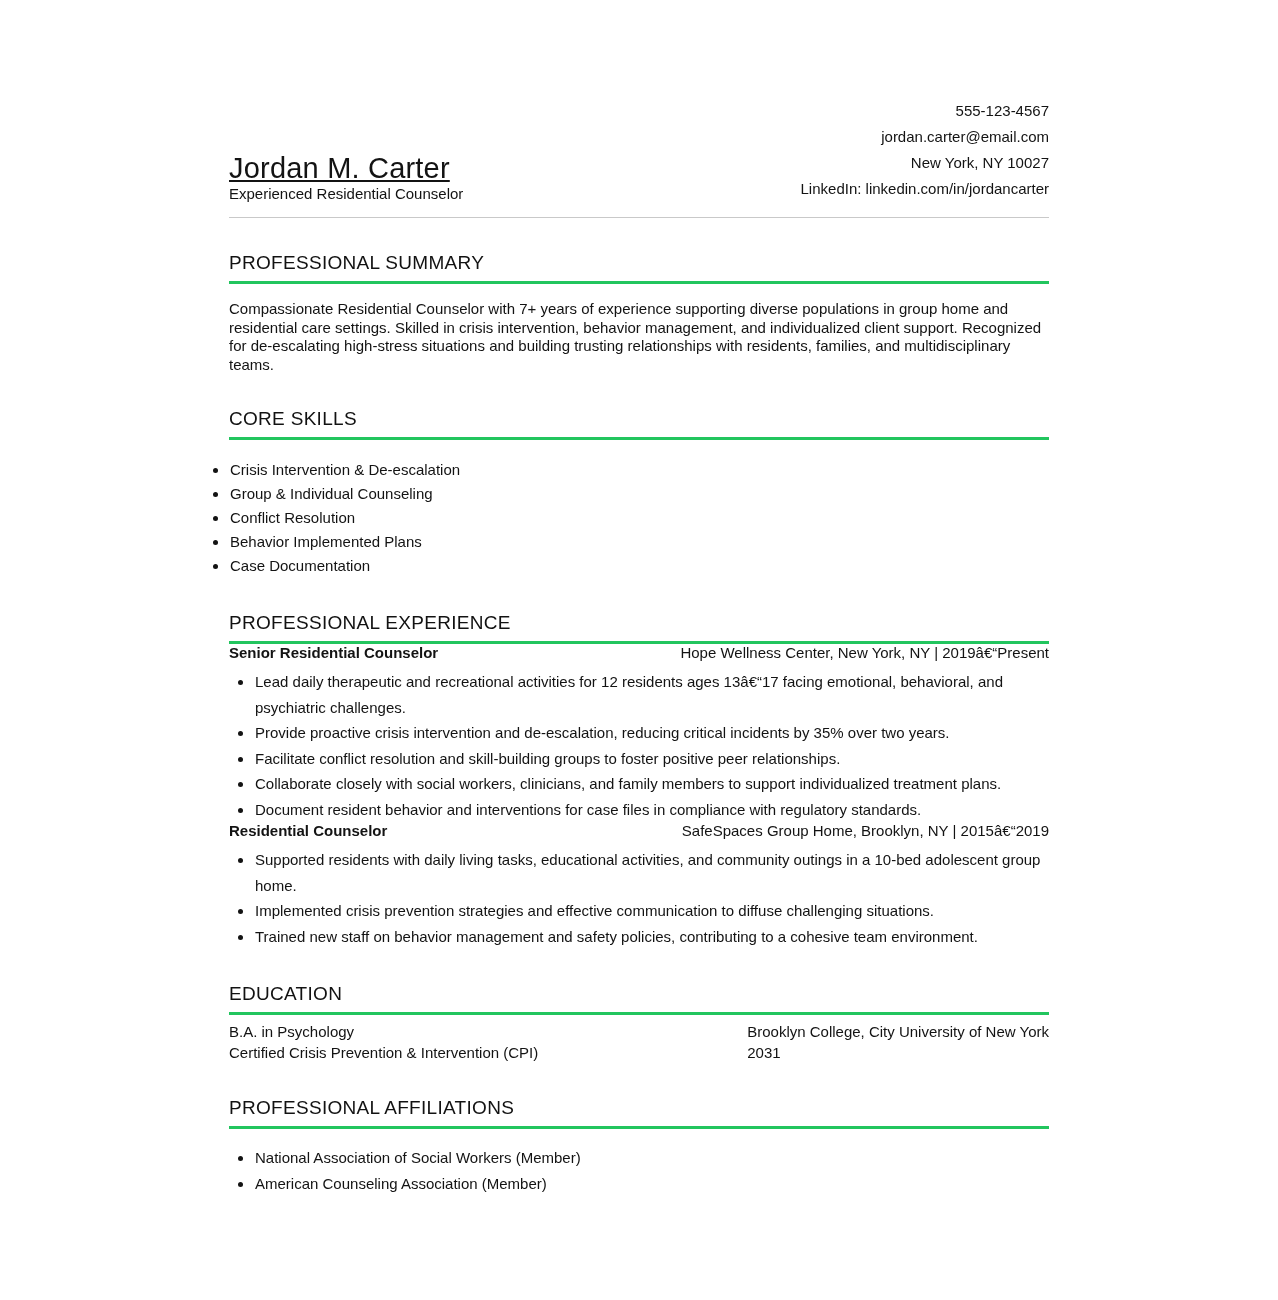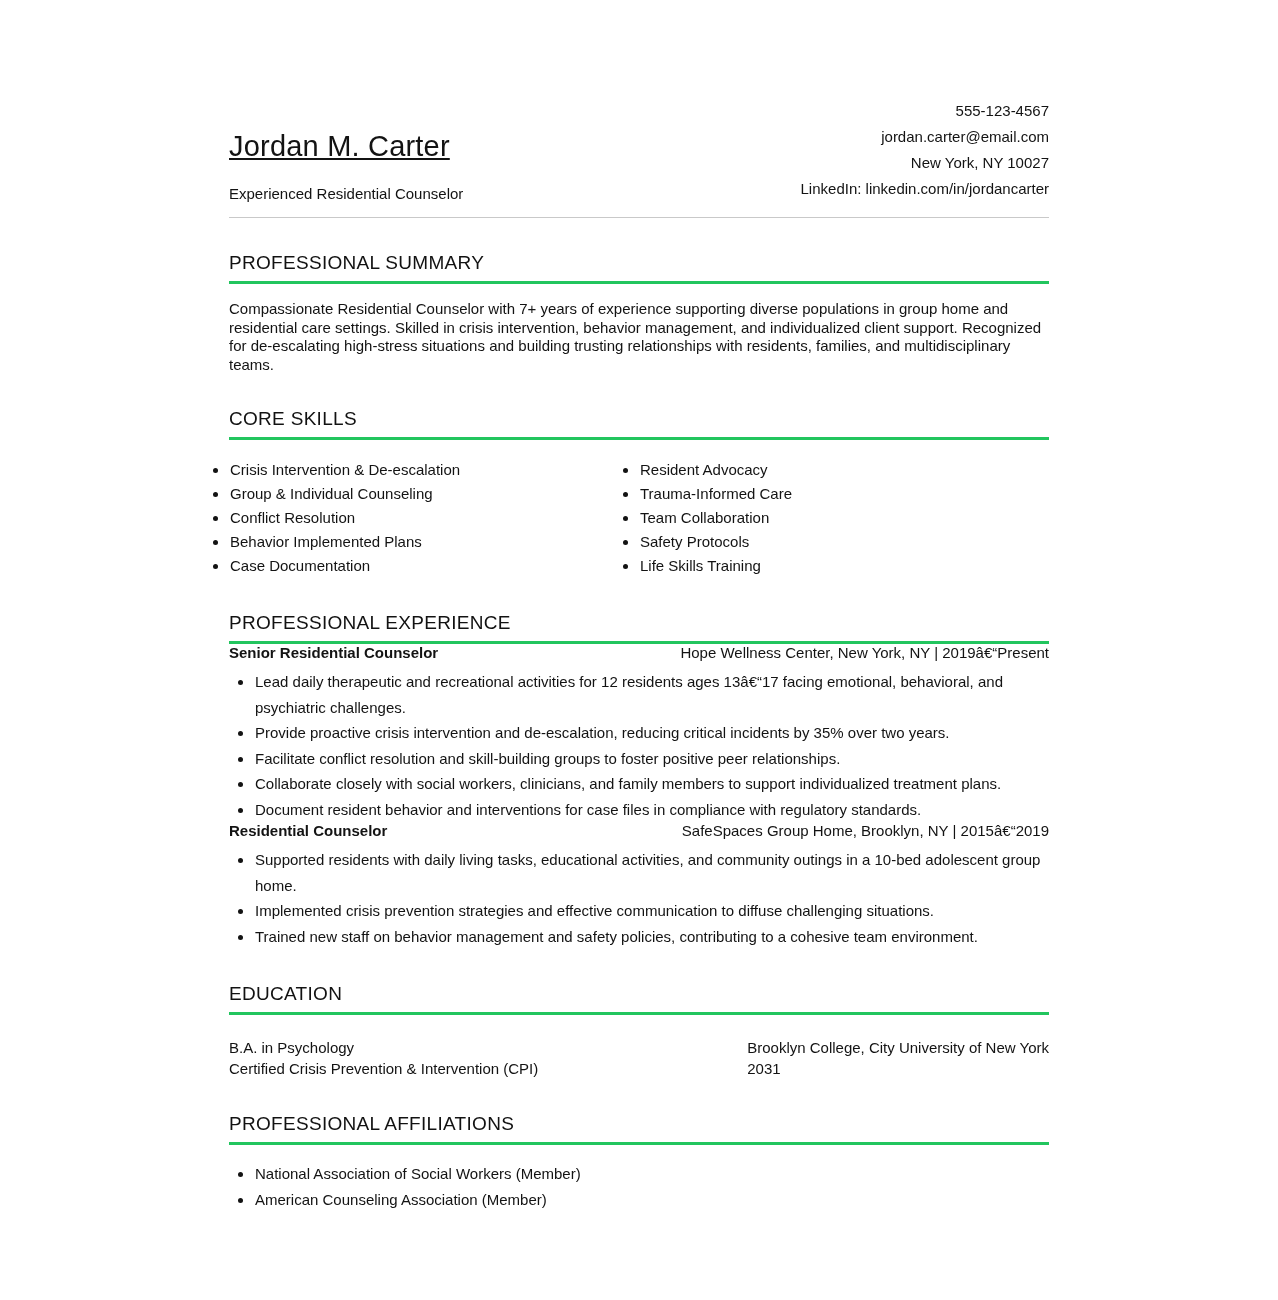--- a/index.html
+++ b/index.html
@@ -19,21 +19,21 @@
   
   .header { display: flex; justify-content: space-between; align-items: flex-end; }
   .name {
     font-size: 29px;
     font-weight: 400;
     margin: 0;
     line-height: 1.15;
     letter-spacing: 0.2px;
     text-decoration: underline;
   }
-  .headline { font-size: 15px; margin-top: 22px; }
+  .headline { font-size: 15px; margin-top: 0; }
   .contact { text-align: right; font-size: 15px; line-height: 26px; }
   .header-rule { border: 0; border-top: 1px solid #c9c9c9; margin: 15px 0 0 0; }
 
   
   section { margin-top: 34px; }
   h2 {
     font-size: 19px;
     font-weight: 400;
     margin: 0;
     padding-bottom: 7px;
@@ -72,21 +72,21 @@
     font-size: 15px;
     line-height: 1.7;
     list-style: disc outside;
   }
   .bullet-list li { padding-left: 1px; }
 
   
   .edu-row {
     display: flex;
     justify-content: space-between;
-    margin-top: 22px;
+    margin-top: 6px;
     font-size: 15px;
     line-height: 21px;
     gap: 40px;
   }
   .edu-right { text-align: left; }
 
   
   .affil-list { margin-top: 16px; }
 </style>
 </head>
@@ -116,27 +116,20 @@
 
   <section>
     <h2>CORE SKILLS</h2>
     <div class="skills-grid">
       <ul class="skills-list">
           <li>Crisis Intervention &amp; De-escalation</li>
           <li>Group &amp; Individual Counseling</li>
           <li>Conflict Resolution</li>
           <li>Behavior Implemented Plans</li>
           <li>Case Documentation</li>
-        </ul>
-      <ul class="skills-list">
-          <li>Resident Advocacy</li>
-          <li>Trauma-Informed Care</li>
-          <li>Team Collaboration</li>
-          <li>Safety Protocols</li>
-          <li>Life Skills Training</li>
         </ul>
     </div>
   </section>
 
   <section>
     <h2>PROFESSIONAL EXPERIENCE</h2>
 
     <div class="job">
       <div class="job-head">
         <span class="job-title">Senior Residential Counselor</span>

